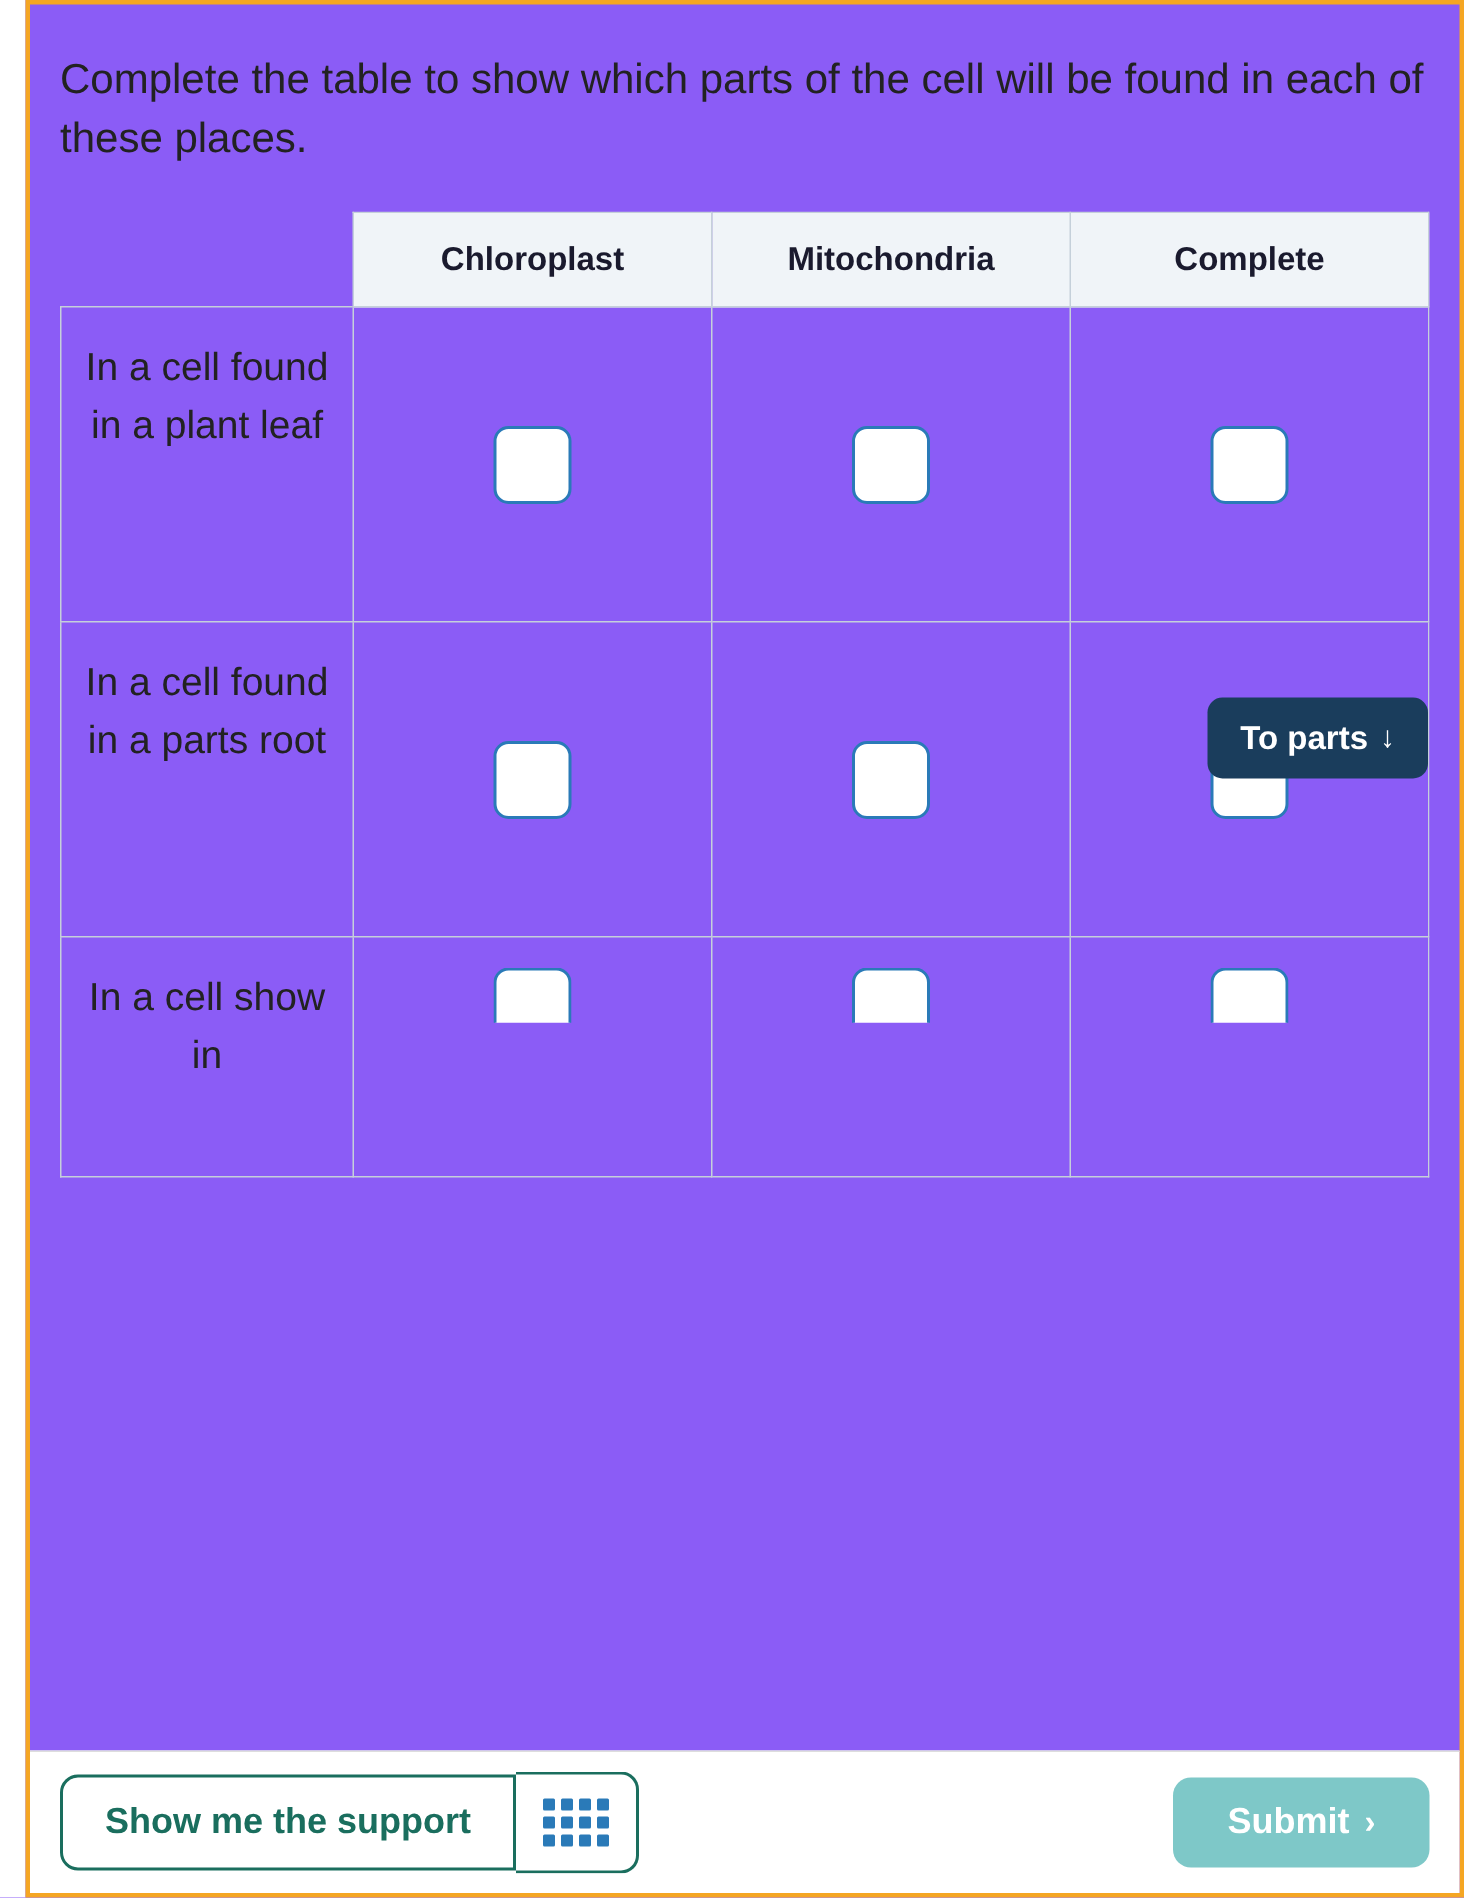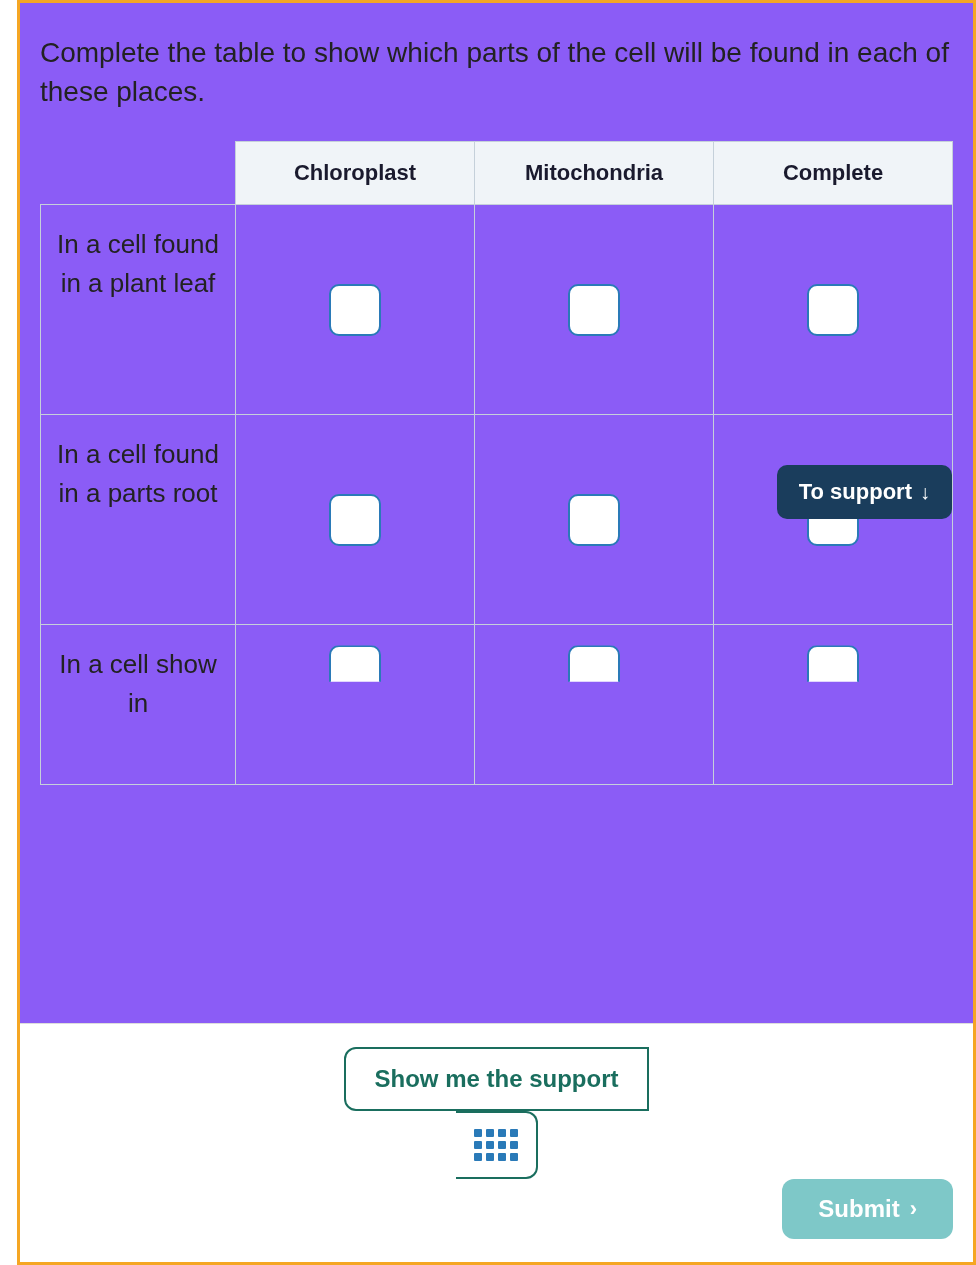--- a/index.html
+++ b/index.html
@@ -138,27 +138,26 @@
     .row-partial td:first-child {
       height: 160px;
     }
 
     
     .bottom-bar {
       position: sticky;
       bottom: 0;
       background: #fff;
       border-top: 1px solid #ddd;
-      padding: 23px 20px;
+      padding: 13px 20px;
       display: flex;
       align-items: center;
       gap: 0;
       margin: 0 -20px;
       margin-top: auto;
-      flex-direction: column;
     }
 
     .show-support-btn {
       background: #fff;
       border: 2.5px solid #1a6e5e;
       border-radius: 12px 0 0 12px;
       color: #1a6e5e;
       font-size: 24px;
       font-weight: 700;
       padding: 16px 28px;
@@ -268,21 +267,21 @@
             <div class="checkbox-wrapper">
               <div class="checkbox-custom"></div>
             </div>
           </td>
           <td class="checkbox-cell" style="position:relative;">
             <div class="checkbox-wrapper">
               <div class="checkbox-custom"></div>
             </div>
 
             <div class="to-bottom-tooltip">
-              <span>To support</span>
+              <span>To parts</span>
               <span class="arrow">↓</span>
             </div>
           </td>
         </tr>
 
         <tr class="row-partial">
           <td>In a cell show in</td>
           <td class="checkbox-cell">
             <div class="checkbox-wrapper" style="align-items:flex-start; padding-top:20px;">
               <div class="checkbox-partial"></div>

